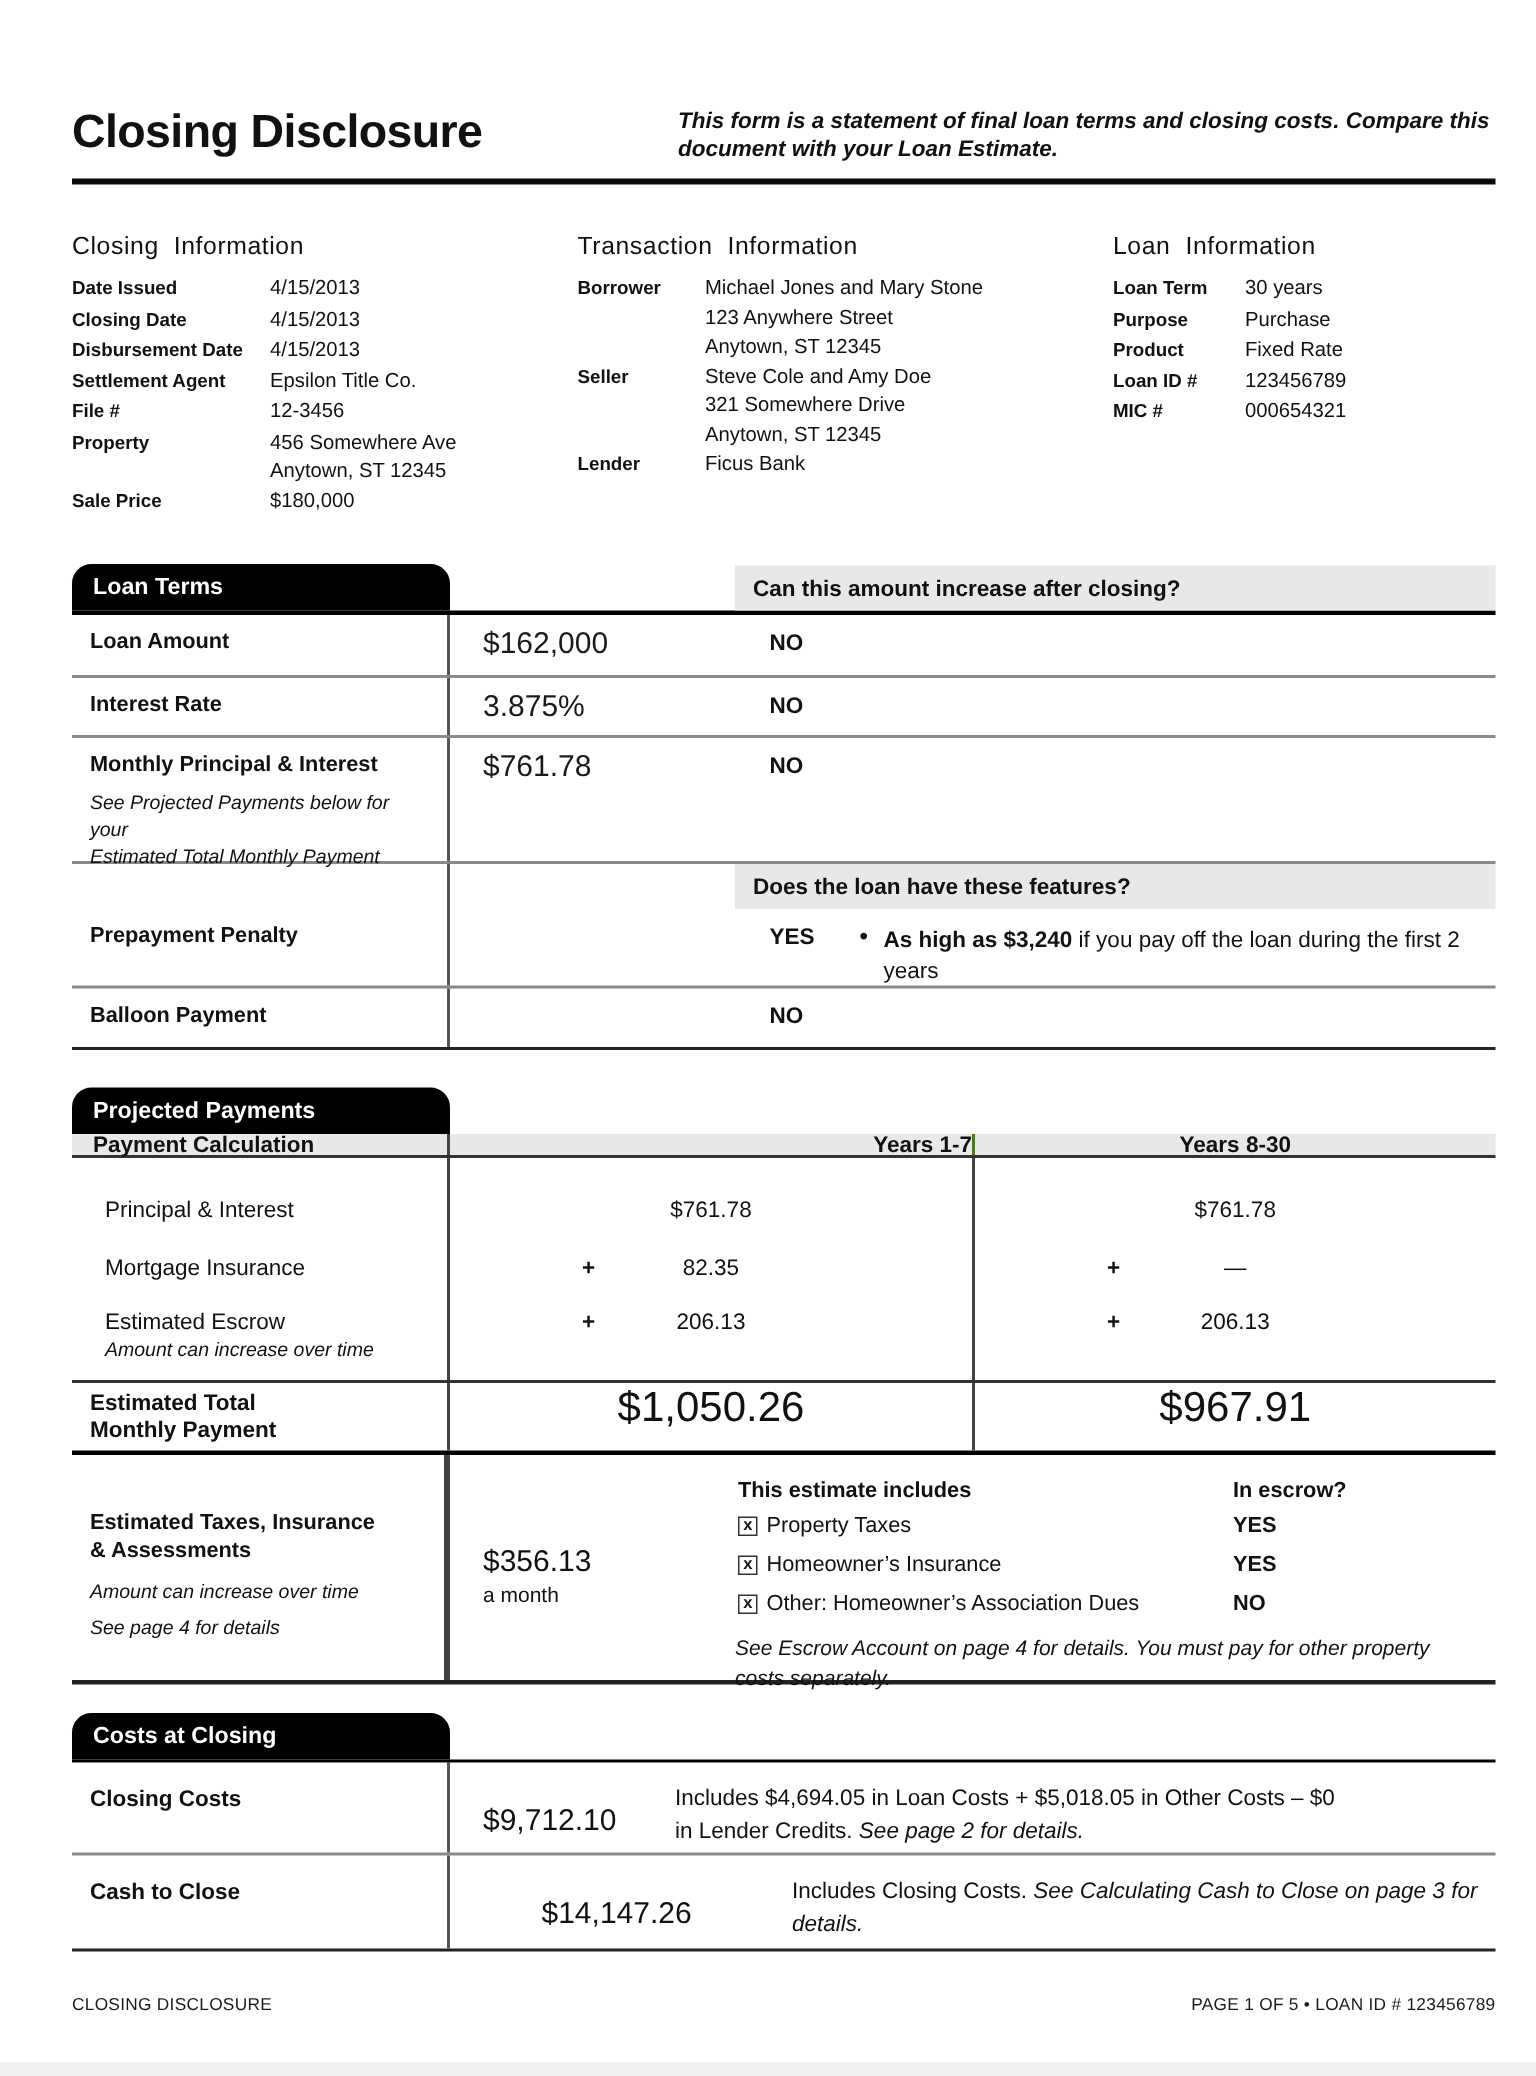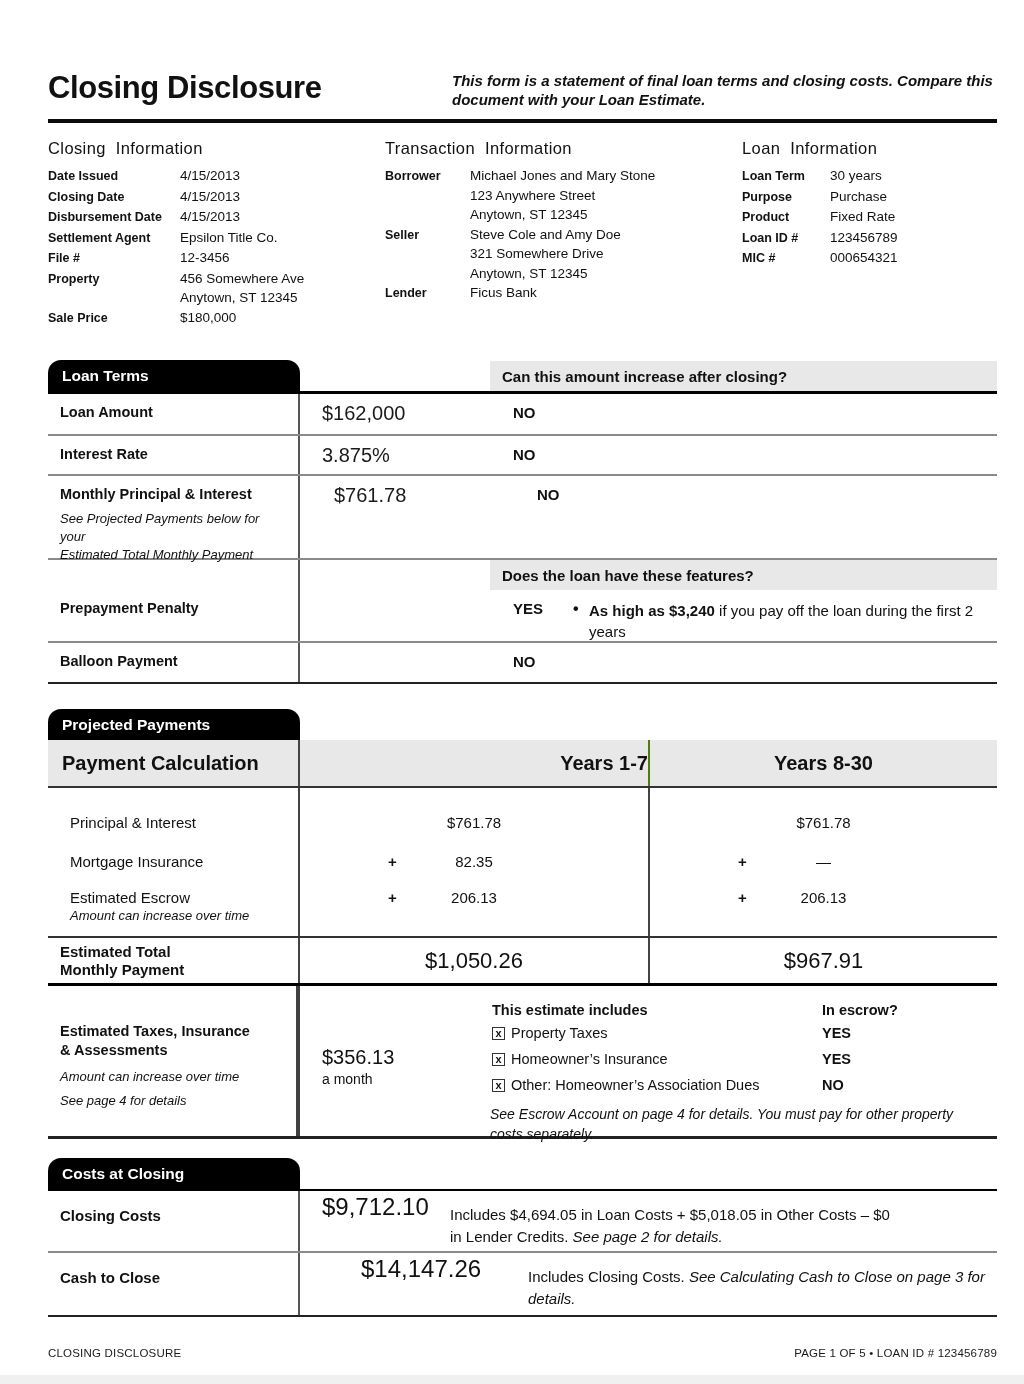--- a/index.html
+++ b/index.html
@@ -7,21 +7,21 @@
   body { font-family:"Liberation Sans", sans-serif; color:#111; }
   .page { position:relative; width:1024px; height:1384px; background:#fff; overflow:hidden; }
   .content { position:relative; margin-left:48px; width:949px; padding-top:66px; }
 
   
   .hdr { display:flex; align-items:flex-start; border-bottom:4px solid #0a0a0a; padding-bottom:10px; }
   .hdr-title { width:404px; font-size:31px; font-weight:bold; letter-spacing:-0.4px; padding-top:4px; }
   .hdr-sub { max-width:545px; font-size:15px; font-style:italic; font-weight:bold; line-height:19px; padding-top:5px; }
 
   
-  .info { display:flex; margin-top:16px; height:187px; }
+  .info { display:flex; margin-top:32px; height:187px; }
   .info-col1 { width:337px; } .info-col2 { width:357px; } .info-col3 { flex:1; }
   .info h2 { font-size:16.5px; font-weight:normal; letter-spacing:0.4px; white-space:pre; margin-bottom:8px; }
   .irow { display:flex; line-height:19.5px; }
   .irow .lbl { font-weight:bold; font-size:12.5px; padding-top:1px; }
   .info-col1 .lbl { width:132px; } .info-col2 .lbl { width:85px; } .info-col3 .lbl { width:88px; }
   .irow .val { font-size:13.5px; }
   .lt-gap { margin-top:19px; }
   .cb { display:inline-flex; width:11px; height:11px; border:1.5px solid #222; margin-right:4px;
         align-items:center; justify-content:center; font-size:10px; font-weight:bold; line-height:1;
         position:relative; top:1px; }
@@ -47,34 +47,34 @@
   .feat-right { flex:1; position:relative; }
   .feat-qbox { position:absolute; left:190px; right:0; top:0; height:30px; background:#e8e8e8;
                display:flex; align-items:center; padding-left:12px; font-weight:bold; font-size:15px; }
   .pp-detail { display:flex; padding-top:10px; }
   .pp-detail .blt { width:16px; font-weight:bold; }
   .pp-detail .txt { width:392px; font-size:15px; line-height:21px; }
   .b { font-weight:bold; }
   .section-end { border-bottom:2.5px solid #222; }
 
   
-  .pp-header { display:flex; height:48px; background:#e8e8e8; border-bottom:2px solid #333;
-               font-weight:bold; font-size:20px; align-items:center; }
+  .pp-header { display:flex; height:16px; background:#e8e8e8; border-bottom:2px solid #333;
+               font-weight:bold; font-size:15px; align-items:center; }
   .pp-h1 { width:252px; padding-left:14px; height:100%; display:flex; align-items:center; border-right:2px solid #444; }
   .pp-h2 { width:348px; text-align:right; }
   .pp-h3 { width:349px; height:100%; display:flex; align-items:center; justify-content:center; border-left:2px solid #4d7c0f; }
   .pp-row { display:flex; }
   .pp-c1 { width:252px; border-right:2px solid #444; padding-left:22px; font-size:15px; }
   .pp-c2 { width:348px; position:relative; text-align:center; font-size:15px; }
   .pp-c3 { width:349px; border-left:2px solid #444; position:relative; text-align:center; font-size:15px; }
   .plus { position:absolute; left:88px; font-weight:bold; }
   .pp-note { font-style:italic; font-size:13px; margin-top:2px; }
   .pp-total { border-top:2px solid #333; }
   .pp-total .pp-c1 { font-weight:bold; font-size:15px; line-height:18px; padding-top:5px; padding-left:12px; }
-  .pp-total .pp-c2, .pp-total .pp-c3 { font-size:22px; padding-top:10px; }
+  .pp-total .pp-c2, .pp-total .pp-c3 { font-size:28px; }
 
   
   .tx-row { display:flex; border-top:3px solid #000; height:156px; }
   .tx-c1 { width:252px; border-right:4px solid #404040; padding:36px 14px 0 12px; }
   .tx-c1 .big { font-weight:bold; font-size:14.5px; line-height:19px; }
   .tx-c1 .it { font-style:italic; font-size:13px; margin-top:9px; }
   .tx-c2 { width:190px; padding:60px 0 0 22px; }
   .tx-amt { font-size:20px; } .tx-sub { font-size:14px; margin-top:2px; }
   .tx-c3 { flex:1; padding-top:16px; }
   .tx-hdr { display:flex; font-weight:bold; font-size:14.5px; }
@@ -83,21 +83,21 @@
   .tx-item .tx-left { display:flex; align-items:center; }
   .tx-item .cbx { display:inline-flex; width:13px; height:13px; border:1.5px solid #333; margin-right:6px;
                   align-items:center; justify-content:center; font-size:11px; font-weight:bold; line-height:1; }
   .tx-esc { font-weight:bold; font-size:14.5px; }
   .tx-foot { font-style:italic; font-size:14px; line-height:20px; margin-top:8px; padding-right:40px; }
 
   
   .cc-row { display:flex; }
   .cc-sep { border-top:2px solid #8a8a8a;gap:39px; }
   .cc-label { width:252px; border-right:2px solid #555; padding:16px 0 0 12px; font-weight:bold; font-size:15px; }
-  .cc-value { width:150px; padding:2px 0 0 22px; font-size:24px; }
+  .cc-value { width:150px; padding:28px 0 0 22px; font-size:20px; }
   .cc-desc { flex:1; padding:13px 6px 0 0; font-size:15px; line-height:22px; }
   .it { font-style:italic; }
 
   
   .footer { display:flex; justify-content:space-between; margin-top:30px; font-size:11.5px;
             letter-spacing:0.2px; color:#1a1a1a; }
   .bottom-strip { position:absolute; left:0; right:0; bottom:0; height:9px; background:#f0f0f1; }
 </style>
 </head>
 <body>
@@ -203,21 +203,21 @@
       <div class="lt-row" style="height:40px;">
         <div class="lt-label">Loan Amount</div>
         <div class="lt-value">$162,000</div>
         <div class="lt-ans">NO</div>
       </div>
       <div class="lt-row lt-sep" style="height:40px;">
         <div class="lt-label">Interest Rate</div>
         <div class="lt-value">3.875%</div>
         <div class="lt-ans">NO</div>
       </div>
-      <div class="lt-row lt-sep" style="height:84px;gap:12px;">
+      <div class="lt-row lt-sep" style="height:84px;">
         <div class="lt-label">
           <span>Monthly Principal &amp; Interest</span>
           <div class="lt-note">
               <div>See Projected Payments below for your</div>
               <div>Estimated Total Monthly Payment</div>
             </div>
         </div>
         <div class="lt-value">$761.78</div>
         <div class="lt-ans">NO</div>
       </div>

